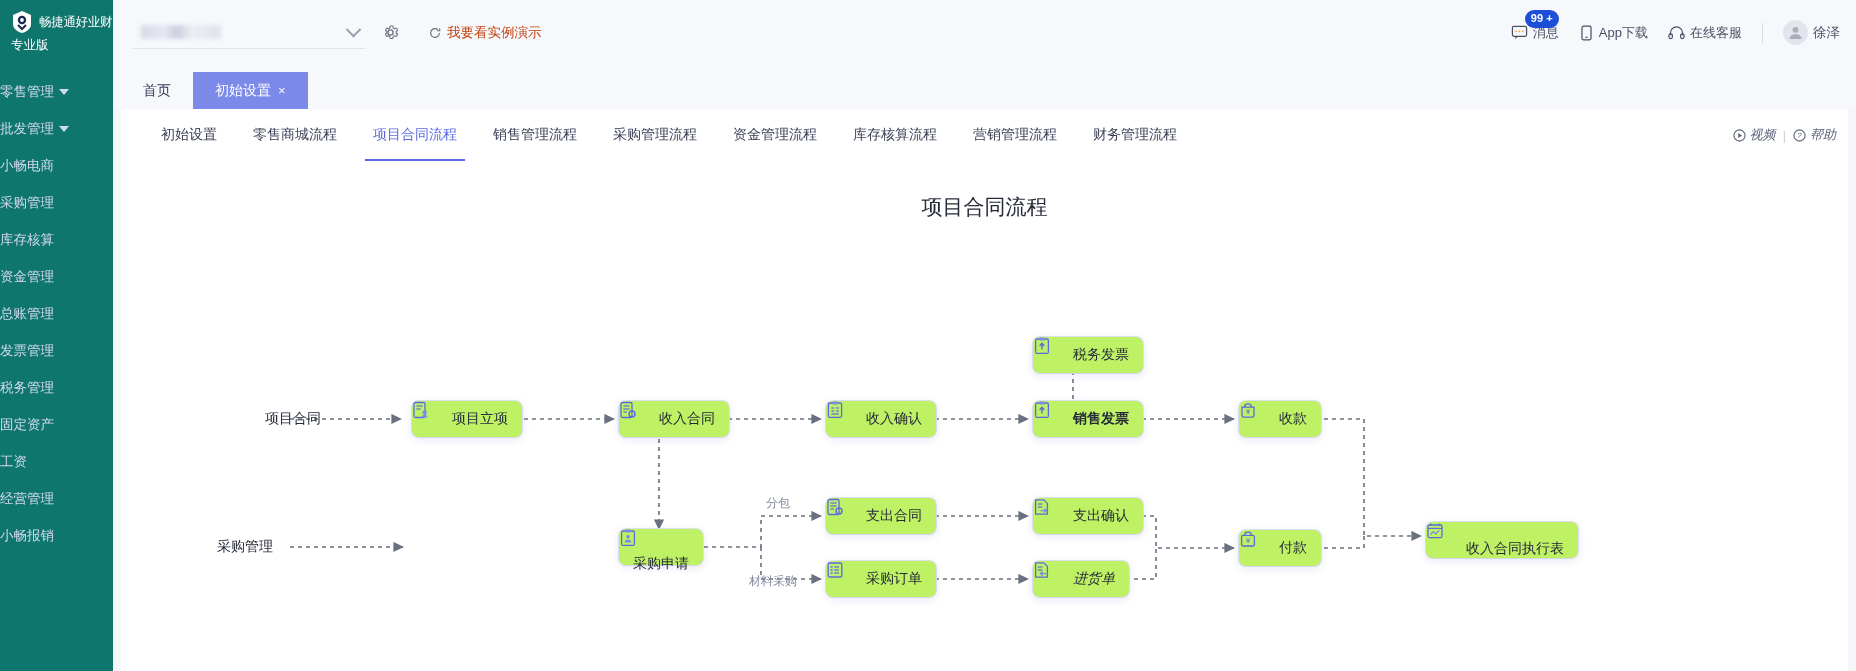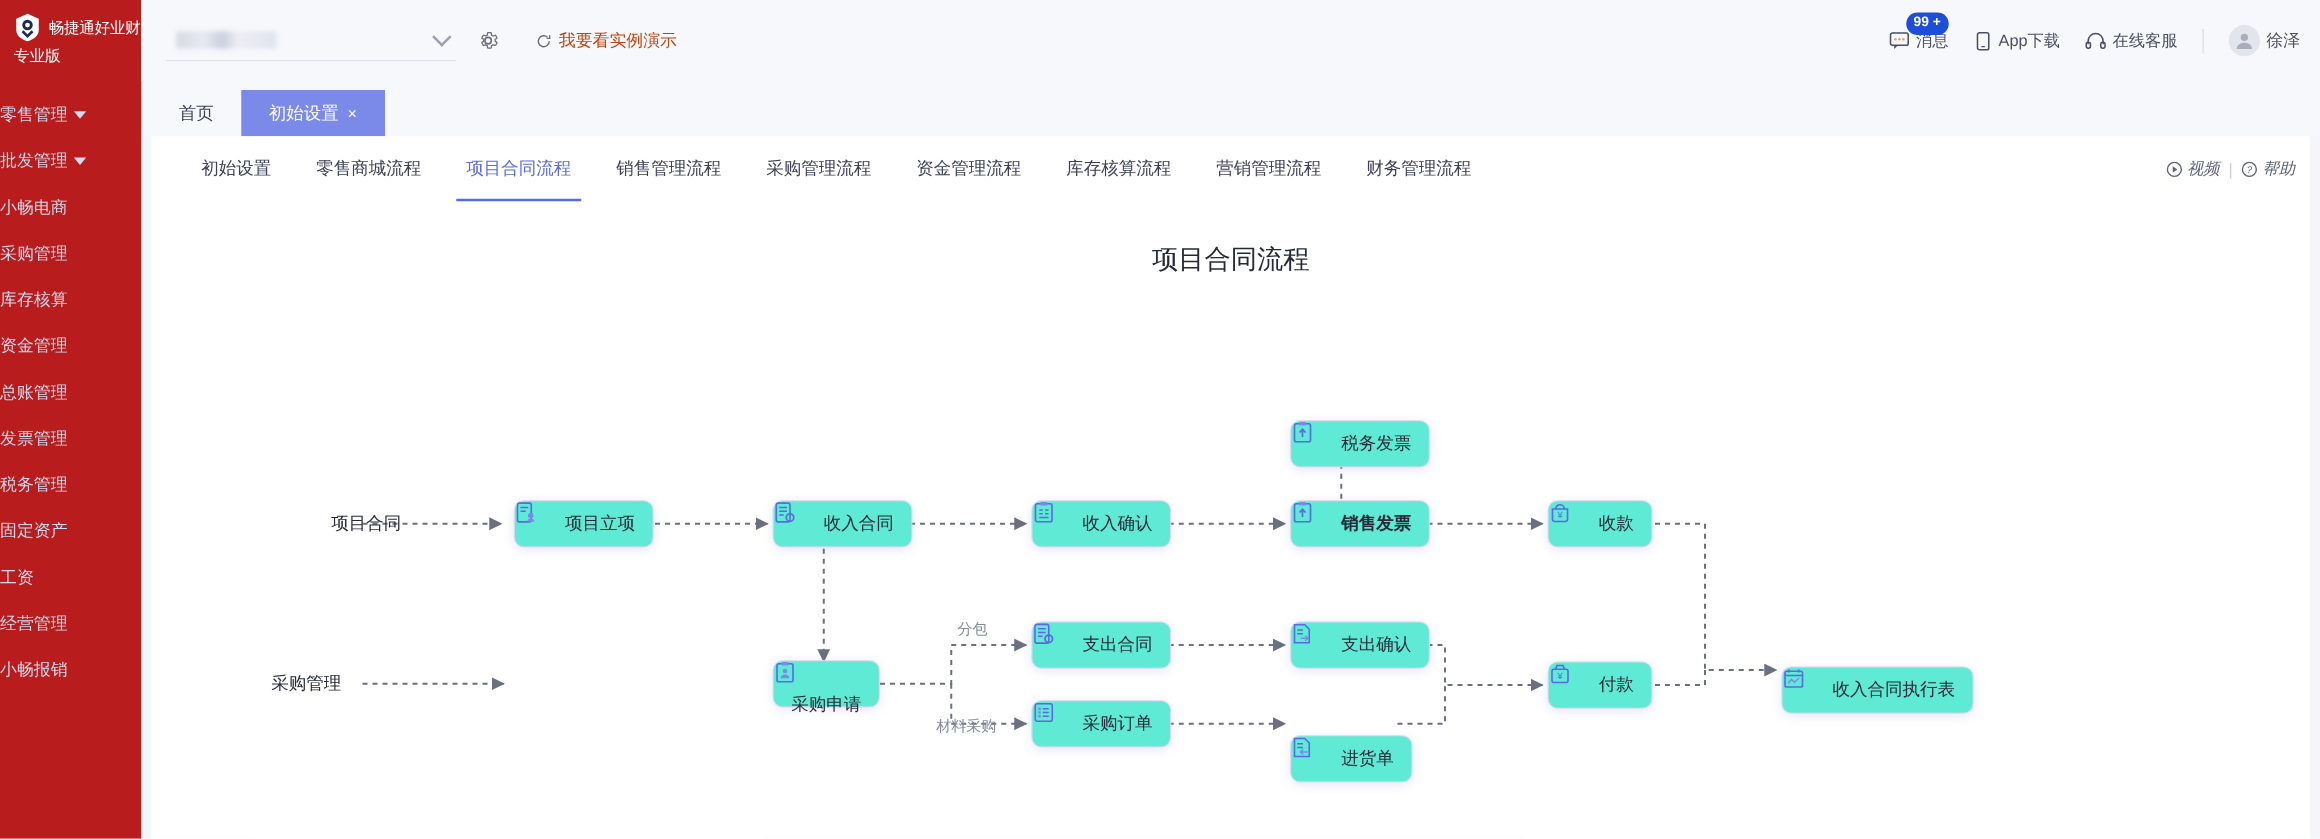--- a/index.html
+++ b/index.html
@@ -7,21 +7,21 @@
     width: 1856px; height: 671px;
     overflow: hidden;
     font-family: "Liberation Sans", "DejaVu Sans", sans-serif;
     background: #f5f6fa;
   }
   .app { position: relative; width: 1856px; height: 671px; display: flex; }
 
   
   .sidebar {
     width: 113px; height: 671px;
-    background: #b91c1c;
+    background: #0f766e;
     flex: 0 0 113px;
     position: relative;
     overflow: hidden;
   }
   .brand {
     height: 65px;
     padding: 8px 0 0 8px;
     position: relative;
   }
   .brand-row { display: flex; align-items: center; gap: 4px; }
@@ -203,21 +203,21 @@
     margin-top: 32px;
     font-weight: normal;
   }
 
   
   .flow { position: absolute; left: 0; top: 0; width: 100%; height: 100%; }
   .flow svg { position: absolute; left: 0; top: 0; }
   .node {
     position: absolute;
     height: 36px;
-    background: #5eead4;
+    background: #bef264;
     border-radius: 7px;
     box-shadow: 0 2px 9px rgba(99,110,200,.20), 0 0 0 1px rgba(225,228,240,.9);
     display: flex; align-items: center;
     gap: 8px;
     padding: 0 14px;
     font-size: 14px;
     color: #262a38;
     white-space: nowrap;
     cursor: pointer;
   }
@@ -517,21 +517,21 @@
           <span class="nicon">
             <svg width="18" height="18" viewBox="0 0 18 18">
                 <path d="M3 6.2h12v8.4a1.6 1.6 0 01-1.6 1.6H4.6A1.6 1.6 0 013 14.6z" fill="none" stroke="#5b6ae0" stroke-width="1.3"></path>
                 <path d="M5.6 6.2c0-2 1.6-3.4 3.4-3.4s3.4 1.4 3.4 3.4" fill="none" stroke="#5b6ae0" stroke-width="1.3"></path>
                 <text x="9" y="13.4" font-size="7.4" text-anchor="middle" fill="#5b6ae0" font-family="Liberation Sans, sans-serif">¥</text>
               </svg>
           </span>
           <span>收款</span>
         </div>
 
-        <div class="node" style="left:1305px; top:425px;">
+        <div class="node" style="left:1305px; top:413px;align-items:flex-end;">
           <span class="nicon">
             <svg width="18" height="18" viewBox="0 0 18 18">
                 <rect x="2" y="3" width="14" height="12.6" rx="1.5" fill="none" stroke="#5b6ae0" stroke-width="1.3"></rect>
                 <line x1="2" y1="6.4" x2="16" y2="6.4" stroke="#5b6ae0" stroke-width="1.2"></line>
                 <line x1="5" y1="1.6" x2="5" y2="4" stroke="#5b6ae0" stroke-width="1.3"></line>
                 <line x1="13" y1="1.6" x2="13" y2="4" stroke="#5b6ae0" stroke-width="1.3"></line>
                 <path d="M4.6 12.6 L7.2 9.6 L9.6 11.8 L13.2 8.4" fill="none" stroke="#7b89e8" stroke-width="1.3"></path>
               </svg>
           </span>
           <span>收入合同执行表</span>
@@ -582,21 +582,21 @@
                 <line x1="8.2" y1="9" x2="13" y2="9" stroke="#5b6ae0" stroke-width="1.2"></line>
                 <line x1="8.2" y1="12" x2="13" y2="12" stroke="#5b6ae0" stroke-width="1.2"></line>
                 <rect x="4.6" y="5" width="2" height="2" fill="#7b89e8"></rect>
                 <rect x="4.6" y="8" width="2" height="2" fill="#7b89e8"></rect>
                 <rect x="4.6" y="11" width="2" height="2" fill="#7b89e8"></rect>
               </svg>
           </span>
           <span>采购订单</span>
         </div>
 
-        <div class="node" style="left:912px; top:480px;">
+        <div class="node" style="left:912px; top:452px;font-style:italic;">
           <span class="nicon">
             <svg width="18" height="18" viewBox="0 0 18 18">
                 <path d="M2.6 1.8h8.2l3.6 3.6v10.8H2.6z" fill="none" stroke="#5b6ae0" stroke-width="1.3"></path>
                 <line x1="4.8" y1="6" x2="9.4" y2="6" stroke="#5b6ae0" stroke-width="1.2"></line>
                 <line x1="4.8" y1="9" x2="9.4" y2="9" stroke="#5b6ae0" stroke-width="1.2"></line>
                 <path d="M13.2 12.6H7.6M9.6 10.6l-2.2 2 2.2 2" fill="none" stroke="#7b89e8" stroke-width="1.3"></path>
               </svg>
           </span>
           <span>进货单</span>
         </div>

